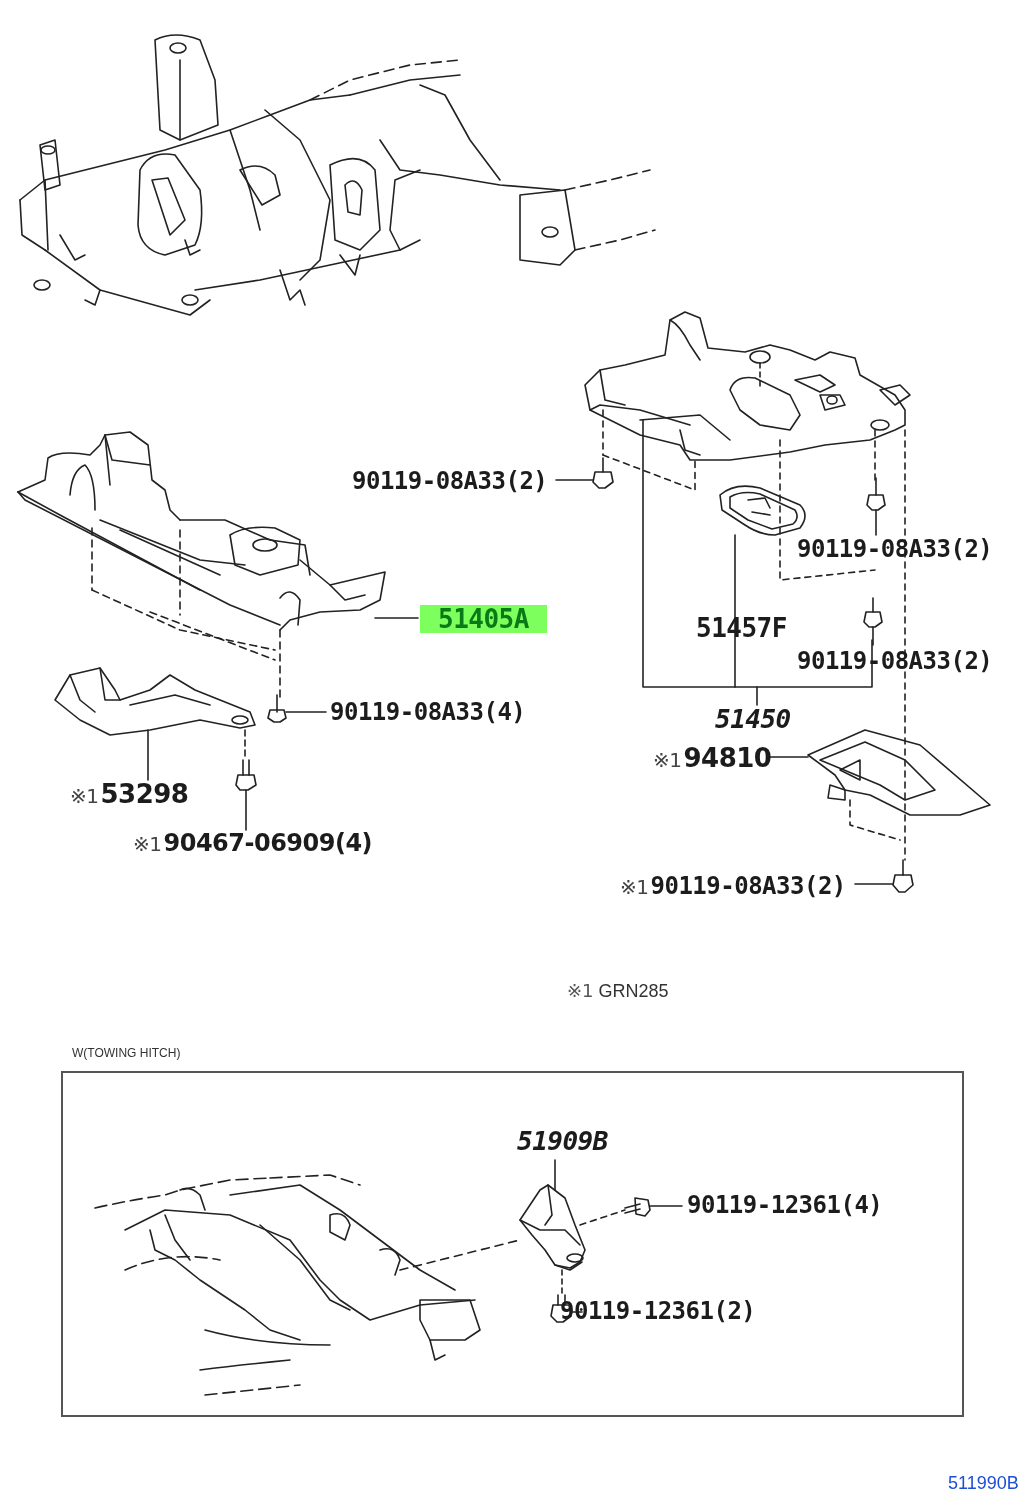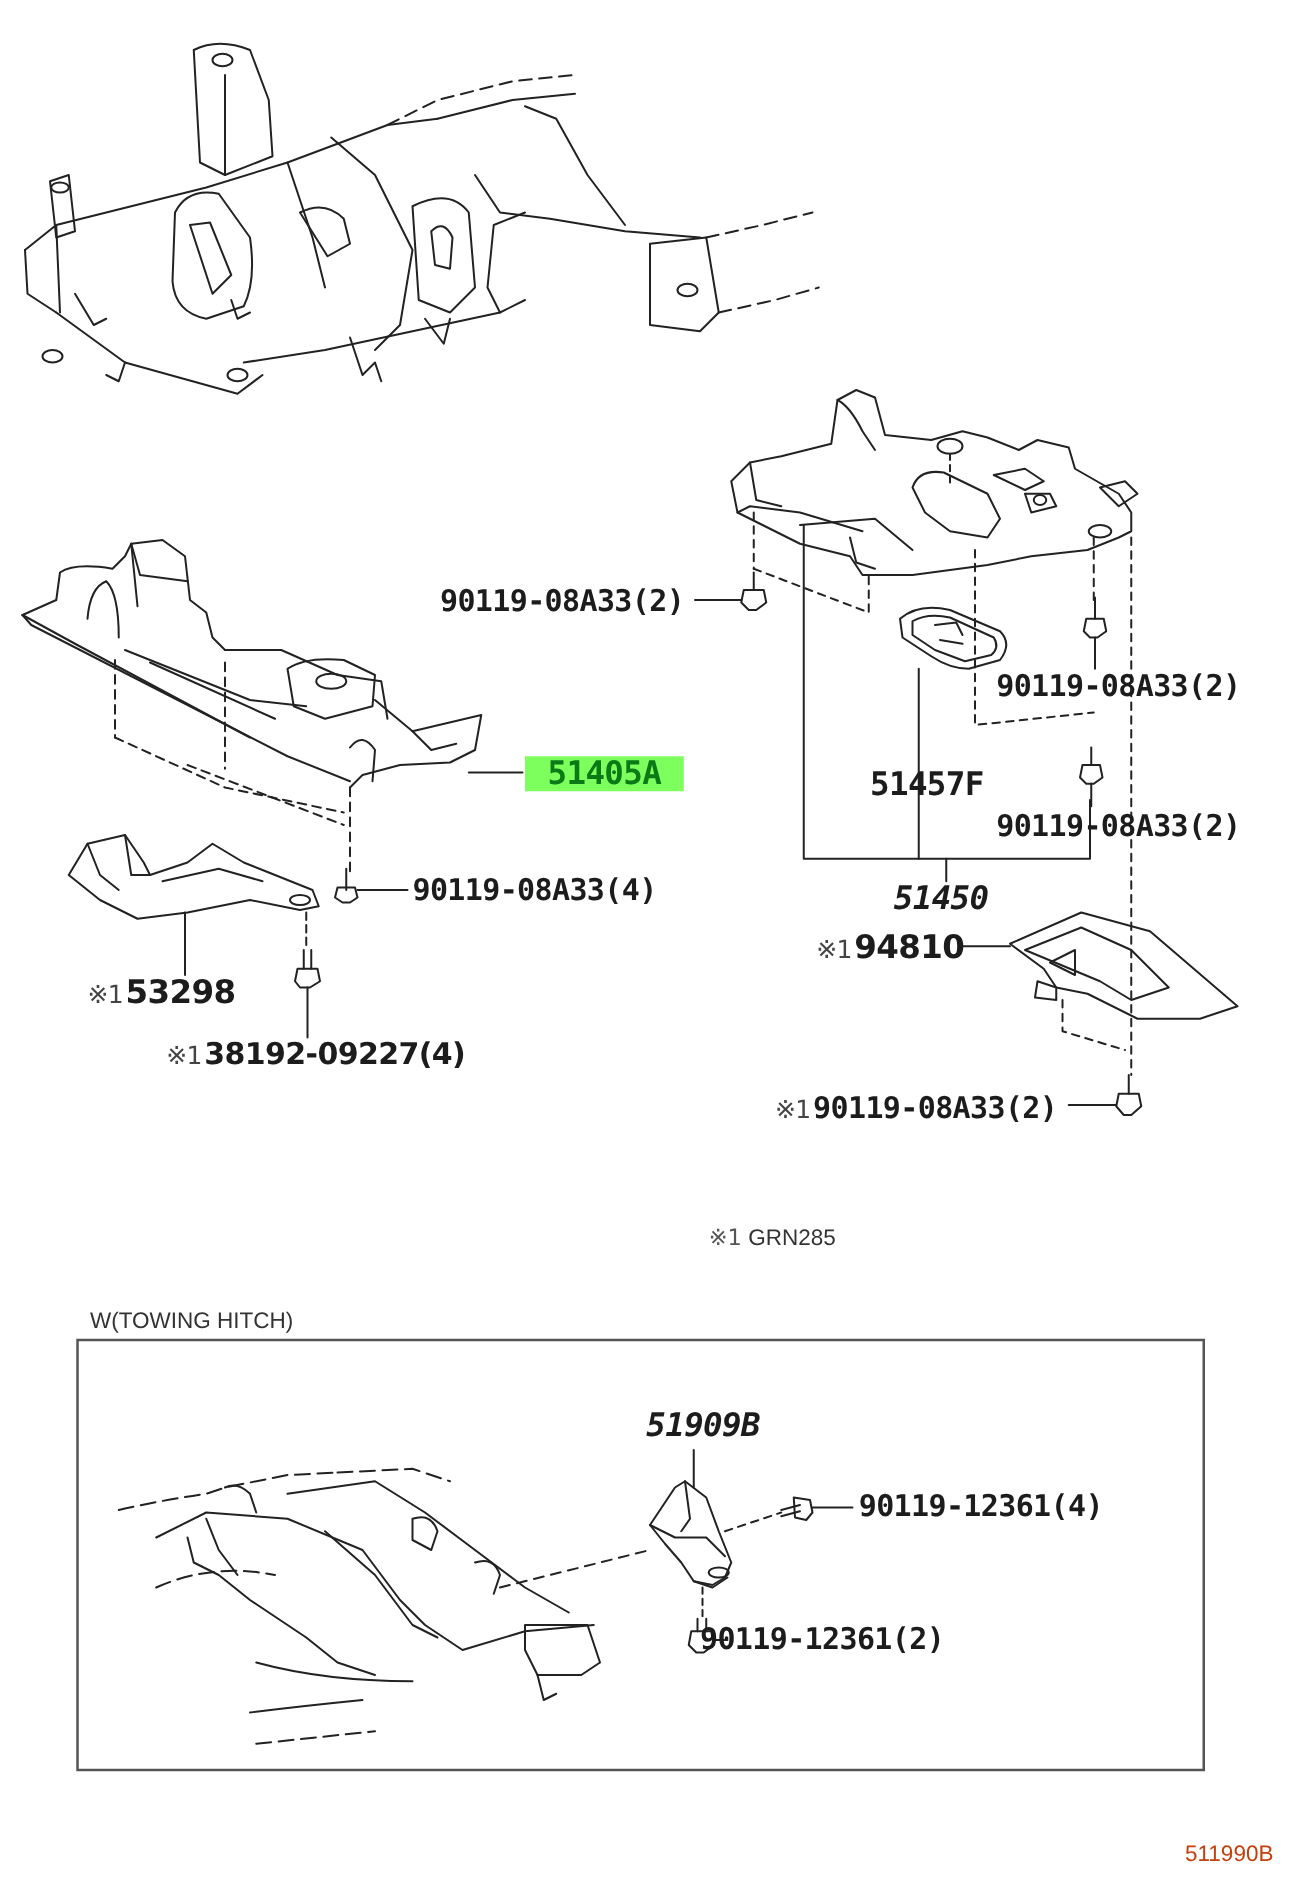--- a/index.html
+++ b/index.html
@@ -6,22 +6,22 @@
   body { width:1035px; height:1505px; position:relative; overflow:hidden;
          font-family:"DejaVu Sans Mono","Liberation Mono",monospace; color:#1a1a1a; }
   svg.drawing { position:absolute; left:0; top:0; width:1035px; height:1505px; }
   .lbl { position:absolute; font-weight:bold; font-size:24px; letter-spacing:-0.5px;
          white-space:nowrap; line-height:1; color:#1c1c1c; cursor:pointer; }
   .lbl.big { font-size:26px; }
   .lbl .mark { font-family:"DejaVu Sans",sans-serif; font-weight:normal; font-size:20px; color:#444; margin-right:2px; }
   .lbl.hl { background:#7dff5e; color:#0a7a16; padding:1px 18px; }
   .note { position:absolute; font-family:"Liberation Sans",sans-serif; font-size:18px; color:#333; white-space:nowrap; }
   .note .mark { font-family:"DejaVu Sans",sans-serif; color:#555; }
-  .boxtitle { position:absolute; font-family:"Liberation Sans",sans-serif; font-size:18px; color:#333; }
-  .ref { position:absolute; font-family:"Liberation Sans",sans-serif; font-size:18px; color:#c2410c; }
+  .boxtitle { position:absolute; font-family:"Liberation Sans",sans-serif; font-size:12px; color:#333; }
+  .ref { position:absolute; font-family:"Liberation Sans",sans-serif; font-size:18px; color:#1d4ed8; }
   .hitch-box { position:absolute; left:61px; top:1071px; width:899px; height:342px;
                border:2px solid #555; border-left-width:2px; }
 </style>
 </head>
 <body>
 
 <svg class="drawing" viewBox="0 0 1035 1505" fill="none" stroke="#222" stroke-width="1.6" stroke-linejoin="round" stroke-linecap="round">
 
   <g>
     <path d="M155 40 Q175 30 200 40 L215 80 L218 125 L180 140 L160 130 Z"></path>
@@ -223,21 +223,21 @@
 
 <div class="lbl" style="left:330px;top:700px;">
   <span>90119-08A33(4)</span>
 </div>
 
 <div class="lbl big" style="left:70px;top:781px;font-family:'DejaVu Sans',sans-serif;">
   <span class="mark">※1</span><span>53298</span>
 </div>
 
 <div class="lbl" style="left:133px;top:831px;font-family:'DejaVu Sans',sans-serif;">
-  <span class="mark">※1</span><span>38192-09227(4)</span>
+  <span class="mark">※1</span><span>90467-06909(4)</span>
 </div>
 
 <div class="lbl" style="left:797px;top:537px;">
   <span>90119-08A33(2)</span>
 </div>
 
 <div class="lbl big" style="left:696px;top:615px;">
   <span>51457F</span>
 </div>
 

